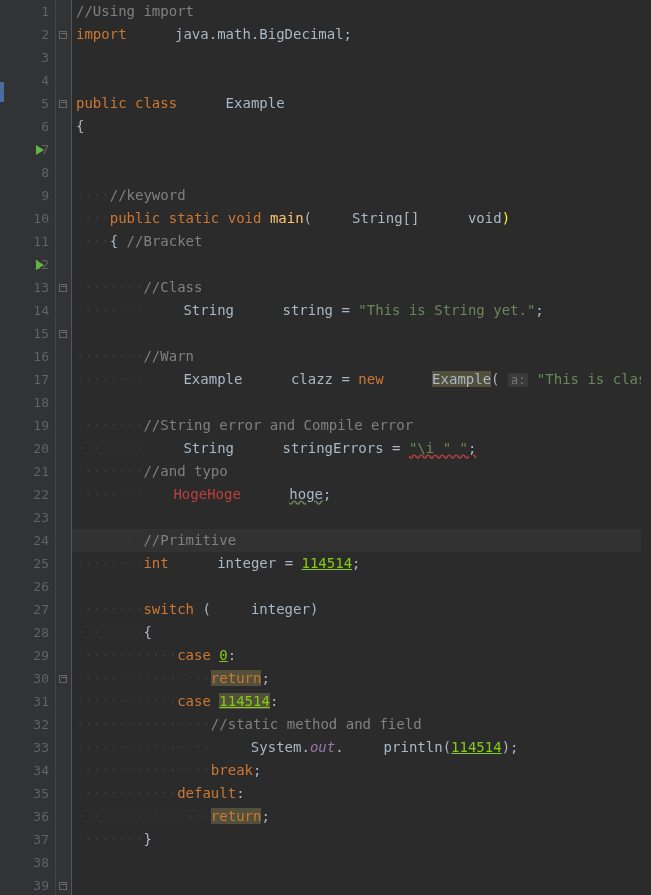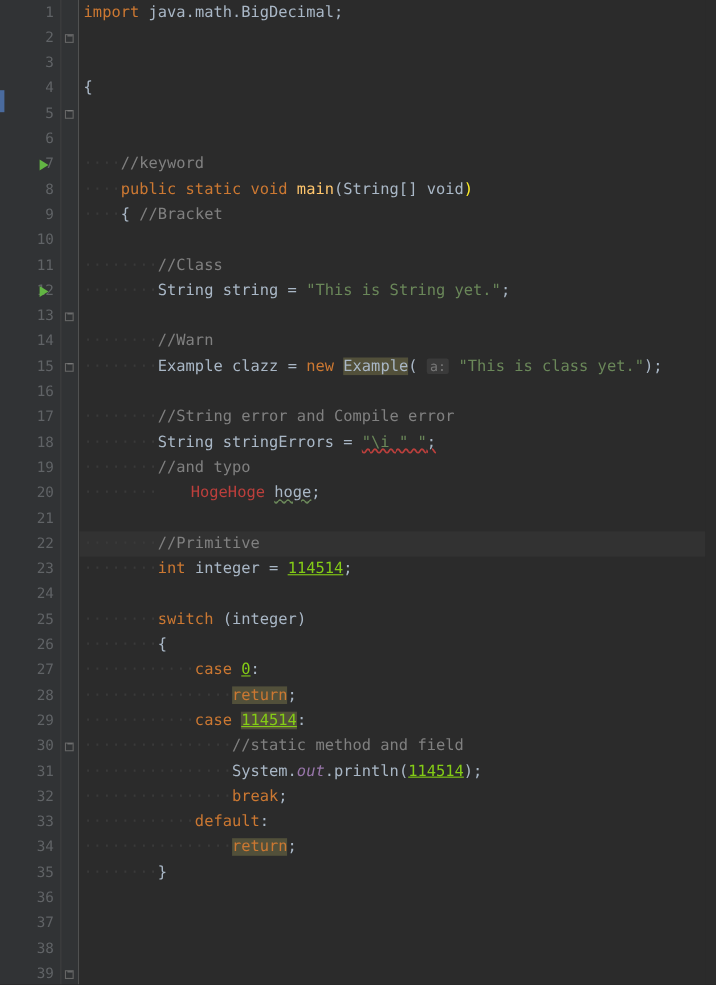--- a/index.html
+++ b/index.html
@@ -88,21 +88,21 @@
   .code-line.current {
     background: #323232;
   }
   .ws { color: #3a3a3a; }
   .comment { color: #808080; }
   .keyword { color: #cc7832; }
   .string { color: #6a8759; }
   .number { color: #84cc16; text-decoration: underline; }
   .method { color: #ffc66d; }
   .field-italic { color: #9876aa; font-style: italic; }
-  .ident { color: #a9b7c6; }
+  .ident { color: #a9b7c6; margin-left: 40px; }
   .punct { color: #a9b7c6; }
   .paren-match { color: #ffef28; }
   .hint { color: #787878; background: #3a3a3a; padding: 0 3px; border-radius: 2px; font-size: 12px; }
   .err-red { color: #bc3f3c; margin-left: 30px; }
   .warn-bg { background: #52503a; }
   .str-err { color: #6a8759; text-decoration: underline wavy #bc3f3c; }
   .str-err-end { color: #6a8759; text-decoration: underline wavy #bc3f3c; }
   .underline-err { text-decoration: underline wavy #bc3f3c; }
   .typo { text-decoration: underline wavy #6a8759; }
   .scroll-marker {
@@ -299,23 +299,25 @@
     <div class="fold-line"></div>
     <div class="fold-line"></div>
     <div class="fold-line"></div>
     <div class="fold-line"></div>
     <div class="fold-line">
         <span class="fold-icon"></span>
       </div>
   </div>
 
   <div class="code-area">
+    <div class="code-line"><span class="comment">//Using import</span></div>
     <div class="code-line"><span class="keyword">import</span> <span class="ident">java.math.BigDecimal</span><span class="punct">;</span></div>
     <div class="code-line"></div>
     <div class="code-line"></div>
+    <div class="code-line"><span class="keyword">public class</span> <span class="ident">Example</span></div>
     <div class="code-line"><span class="punct">{</span></div>
     <div class="code-line"></div>
     <div class="code-line"></div>
     <div class="code-line"><span class="ws">····</span><span class="comment">//keyword</span></div>
     <div class="code-line"><span class="ws">····</span><span class="keyword">public static void</span> <span class="method">main</span><span class="punct">(</span><span class="ident">String</span><span class="punct">[] </span><span class="ident">void</span><span class="paren-match">)</span></div>
     <div class="code-line"><span class="ws">····</span><span class="punct">{</span> <span class="comment">//Bracket</span></div>
     <div class="code-line"></div>
     <div class="code-line"><span class="ws">········</span><span class="comment">//Class</span></div>
     <div class="code-line"><span class="ws">········</span><span class="ident">String</span> <span class="ident">string</span> <span class="punct">=</span> <span class="string">"This is String yet."</span><span class="punct">;</span></div>
     <div class="code-line"></div>

